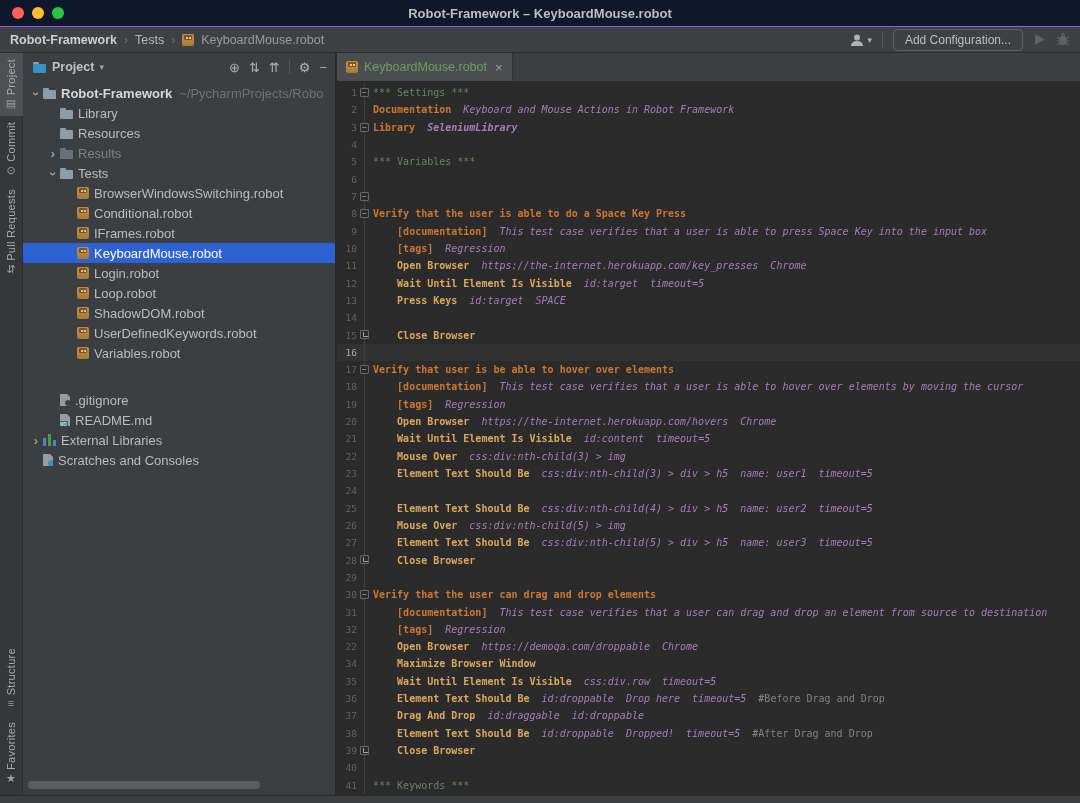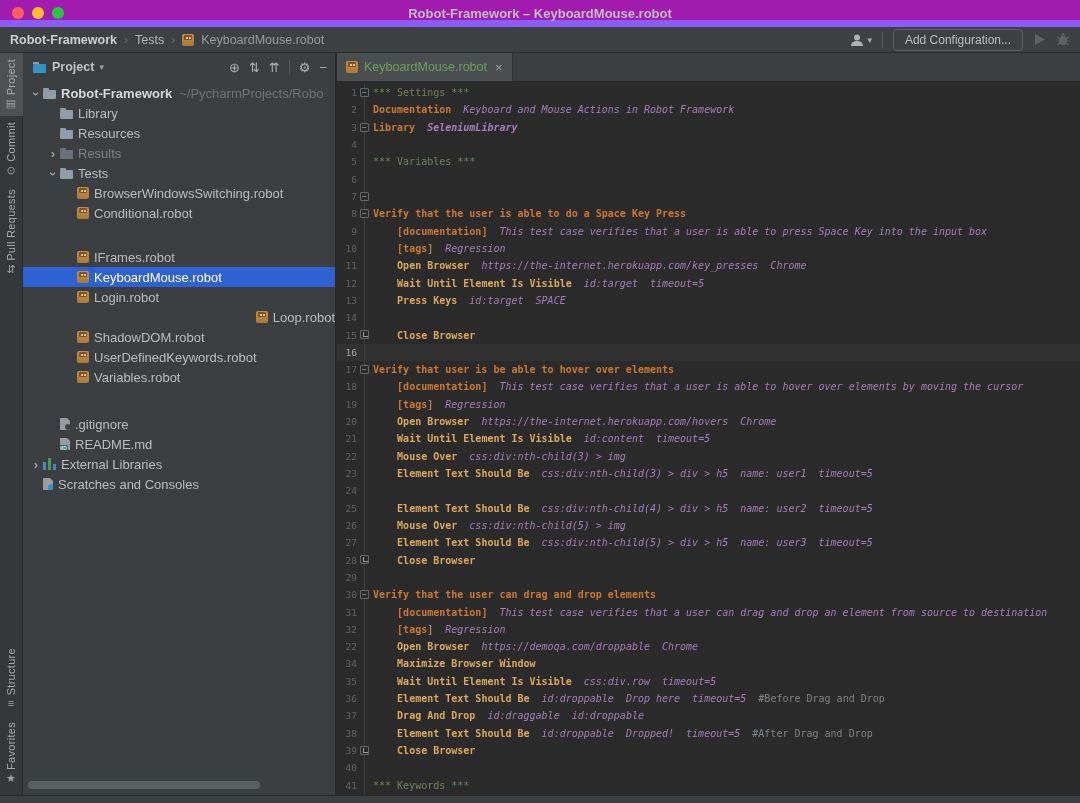--- a/index.html
+++ b/index.html
@@ -1,20 +1,20 @@
 <!DOCTYPE html>
 <html><head>
 <meta charset="utf-8">
 <style>
   * { margin:0; padding:0; box-sizing:border-box; }
   html,body { width:1080px; height:803px; overflow:hidden; }
   body { font-family:"Liberation Sans", sans-serif; background:#2B2B2B; position:relative; color:#BBBDBF; }
 
   
-  .titlebar { position:absolute; top:0; left:0; width:1080px; height:27px; background:#a21caf; border-bottom:7px solid #8b5cf6; }
+  .titlebar { position:absolute; top:0; left:0; width:1080px; height:27px; background:#0f172a; border-bottom:1px solid #8b5cf6; }
   .lights { position:absolute; left:12px; top:7px; display:flex; gap:8px; }
   .light { width:12px; height:12px; border-radius:50%; }
   .light.red { background:#FF5F57; } .light.yellow { background:#FEBC2E; } .light.green { background:#28C840; }
   .win-title { position:absolute; left:0; right:0; top:0; height:27px; line-height:27px; text-align:center; font-size:13px; font-weight:bold; color:#BDBFC1; }
 
   
   .navbar { position:absolute; top:27px; left:0; width:1080px; height:26px; background:#3D4143; border-bottom:1px solid #2B2E30; display:flex; align-items:center; padding:0 10px; }
   .crumbs { display:flex; align-items:center; gap:7px; font-size:12.5px; }
   .crumb { color:#B4B7B9; }
   .crumb.bold { font-weight:bold; color:#CDCFD1; }
@@ -222,36 +222,36 @@
       <div class="tree-row" style="padding-left: 40px;">
         <span class="chev-slot"></span>
         <span class="icon robot"></span>
         <span class="tree-label">BrowserWindowsSwitching.robot</span>
       </div>
       <div class="tree-row" style="padding-left: 40px;">
         <span class="chev-slot"></span>
         <span class="icon robot"></span>
         <span class="tree-label">Conditional.robot</span>
       </div>
-      <div class="tree-row" style="padding-left: 40px; margin-top: 24px;">
+      <div class="tree-row" style="padding-left: 40px;">
         <span class="chev-slot"></span>
         <span class="icon robot"></span>
         <span class="tree-label">IFrames.robot</span>
       </div>
       <div class="tree-row selected" style="padding-left: 40px;">
         <span class="chev-slot"></span>
         <span class="icon robot"></span>
         <span class="tree-label">KeyboardMouse.robot</span>
       </div>
       <div class="tree-row" style="padding-left: 40px;">
         <span class="chev-slot"></span>
         <span class="icon robot"></span>
         <span class="tree-label">Login.robot</span>
       </div>
-      <div class="tree-row" style="padding-left: 40px; justify-content: flex-end;">
+      <div class="tree-row" style="padding-left: 40px;">
         <span class="chev-slot"></span>
         <span class="icon robot"></span>
         <span class="tree-label">Loop.robot</span>
       </div>
       <div class="tree-row" style="padding-left: 40px;">
         <span class="chev-slot"></span>
         <span class="icon robot"></span>
         <span class="tree-label">ShadowDOM.robot</span>
       </div>
       <div class="tree-row" style="padding-left: 40px;">

